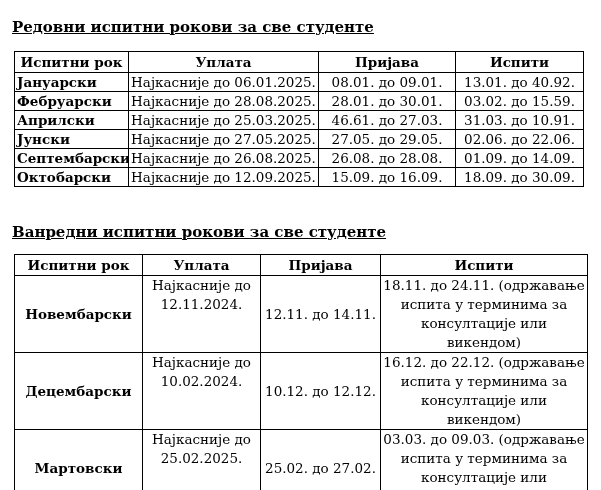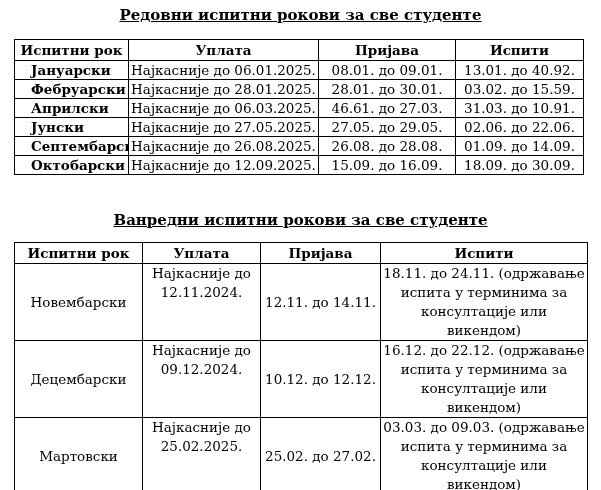--- a/index.html
+++ b/index.html
@@ -8,25 +8,24 @@
     background: #ffffff;
   }
   body {
     width: 601px;
     height: 490px;
     overflow: hidden;
     font-family: "DejaVu Serif", serif;
     color: #000000;
   }
   .doc-title {
-    margin: 0;
+    margin: 12px;
     font-size: 15px;
     font-weight: bold;
     text-decoration: underline;
-    text-align: center;
     line-height: 18px;
   }
   #title-regular { padding-top: 6px; }
   #title-vanredni { margin-top: 36px; }
   table {
     border-collapse: collapse;
     table-layout: fixed;
     margin-left: 14px;
   }
   #table-regular { margin-top: 15px; width: 569px; }
@@ -46,30 +45,30 @@
   #table-regular th { height: 20px; }
   #table-regular td {
     height: 18px;
     text-align: center;
     vertical-align: middle;
     white-space: nowrap;
   }
   #table-regular td.cell-rok {
     text-align: left;
     font-weight: bold;
-    padding-left: 16px;
+    padding-left: 2px;
   }
   #table-vanredni th { height: 20px; }
   #table-vanredni td {
     height: 56px;
     text-align: center;
     vertical-align: middle;
     line-height: 19px;
   }
-  #table-vanredni td.cell-rok { font-weight: normal; }
+  #table-vanredni td.cell-rok { font-weight: bold; }
   #table-vanredni td.cell-uplata { vertical-align: top; }
 </style>
 </head>
 <body>
 
 <div>
 
   <h1 class="doc-title" id="title-regular">Редовни испитни рокови за све студенте</h1>
 
   <table id="table-regular">
@@ -89,27 +88,27 @@
     </thead>
     <tbody>
       <tr>
         <td class="cell-rok">Јануарски</td>
         <td>Најкасније до 06.01.2025.</td>
         <td>08.01. до 09.01.</td>
         <td>13.01. до 40.92.</td>
       </tr>
       <tr>
         <td class="cell-rok">Фебруарски</td>
-        <td>Најкасније до 28.01.2025.</td>
+        <td>Најкасније до 28.08.2025.</td>
         <td>28.01. до 30.01.</td>
         <td>03.02. до 15.59.</td>
       </tr>
       <tr>
         <td class="cell-rok">Априлски</td>
-        <td>Најкасније до 06.03.2025.</td>
+        <td>Најкасније до 25.03.2025.</td>
         <td>46.61. до 27.03.</td>
         <td>31.03. до 10.91.</td>
       </tr>
       <tr>
         <td class="cell-rok">Јунски</td>
         <td>Најкасније до 27.05.2025.</td>
         <td>27.05. до 29.05.</td>
         <td>02.06. до 22.06.</td>
       </tr>
       <tr>
@@ -146,21 +145,21 @@
     </thead>
     <tbody>
       <tr>
         <td class="cell-rok">Новембарски</td>
         <td class="cell-uplata">Најкасније до 12.11.2024.</td>
         <td>12.11. до 14.11.</td>
         <td>18.11. до 24.11. (одржавање испита у терминима за консултације или викендом)</td>
       </tr>
       <tr>
         <td class="cell-rok">Децембарски</td>
-        <td class="cell-uplata">Најкасније до 09.12.2024.</td>
+        <td class="cell-uplata">Најкасније до 10.02.2024.</td>
         <td>10.12. до 12.12.</td>
         <td>16.12. до 22.12. (одржавање испита у терминима за консултације или викендом)</td>
       </tr>
       <tr>
         <td class="cell-rok">Мартовски</td>
         <td class="cell-uplata">Најкасније до 25.02.2025.</td>
         <td>25.02. до 27.02.</td>
         <td>03.03. до 09.03. (одржавање испита у терминима за консултације или викендом)</td>
       </tr>
 

